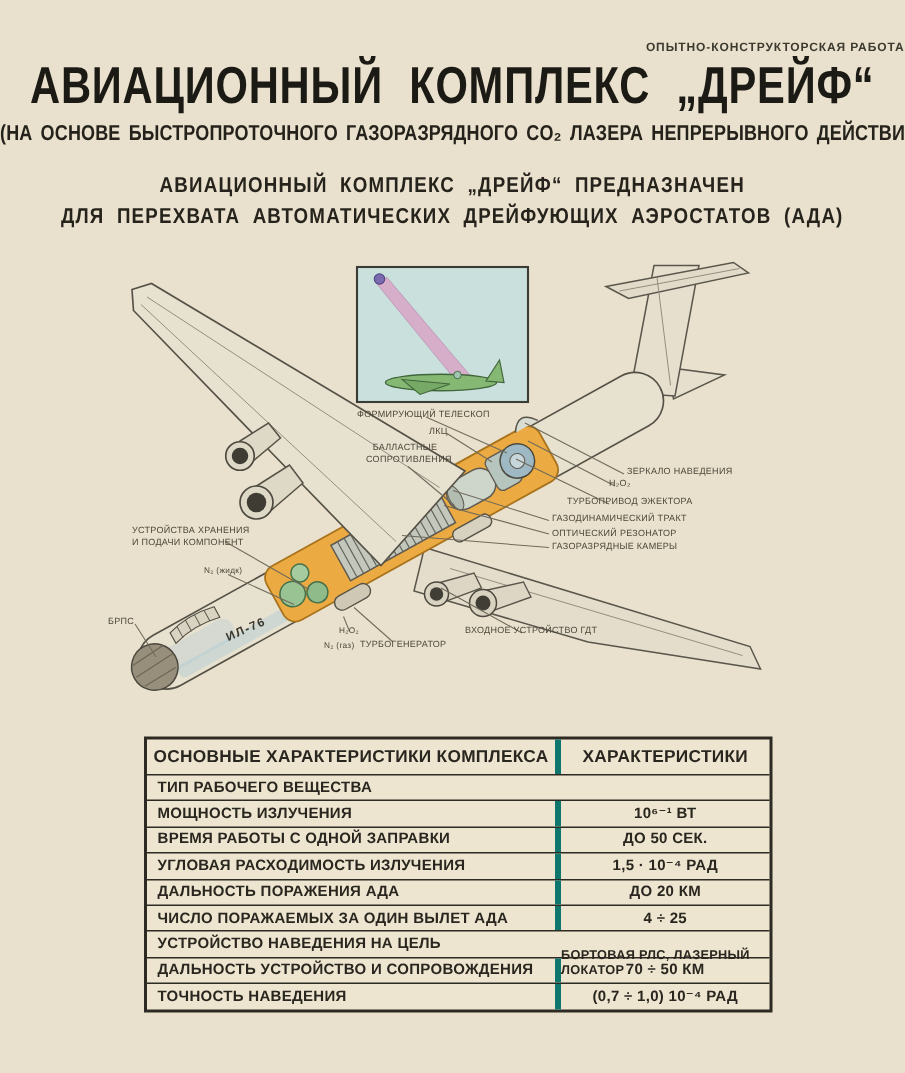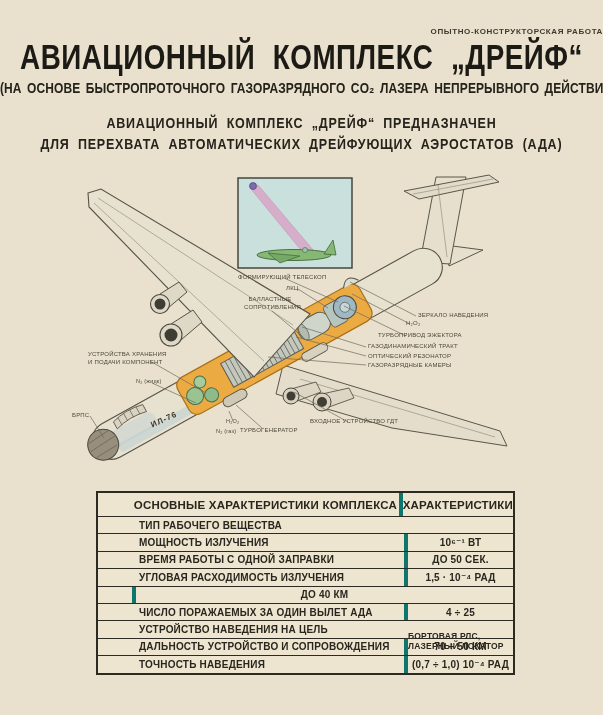--- a/index.html
+++ b/index.html
@@ -52,21 +52,21 @@
   .marking {
     position:absolute; left:150px; top:250px;
     font-size:8px; font-weight:bold; color:#3a372e;
     transform:rotate(-24deg); letter-spacing:1px;
   }
   
   .spec-table {
     position:absolute; left:96px; top:491px; width:419px;
     border:2.5px solid #2c2a23; background:#ede5cf;
   }
-  .trow { display:flex; border-top:1.6px solid #2c2a23; height:17.4px; align-items:stretch;padding-left:34px; }
+  .trow { display:flex; border-top:1.6px solid #2c2a23; height:17.4px; align-items:stretch; }
   .trow.head { border-top:none; height:23px; }
   .tc-label {
     width:272px; padding-left:7px; display:flex; align-items:center;
     font-size:10px; font-weight:bold; color:#29261f; letter-spacing:.2px;
     transform-origin:0 50%;
   }
   .trow.head .tc-label { justify-content:center; padding-left:0; font-size:11.5px; }
   .tc-value {
     flex:1; border-left:4px solid #0f766e;
     display:flex; align-items:center; justify-content:center;
@@ -219,21 +219,22 @@
   </div>
   <div class="trow">
     <div class="tc-label">ВРЕМЯ РАБОТЫ С ОДНОЙ ЗАПРАВКИ</div>
     <div class="tc-value">ДО 50 СЕК.</div>
   </div>
   <div class="trow">
     <div class="tc-label">УГЛОВАЯ РАСХОДИМОСТЬ ИЗЛУЧЕНИЯ</div>
     <div class="tc-value">1,5 · 10⁻⁴ РАД</div>
   </div>
   <div class="trow">
-    <div class="tc-value">ДО 40 КМ</div>
+    <div class="tc-label">ДАЛЬНОСТЬ ПОРАЖЕНИЯ АДА</div>
+    <div class="tc-value">ДО 20 КМ</div>
   </div>
   <div class="trow">
     <div class="tc-label">ЧИСЛО ПОРАЖАЕМЫХ ЗА ОДИН ВЫЛЕТ АДА</div>
     <div class="tc-value">4 ÷ 25</div>
   </div>
   <div class="trow">
     <div class="tc-label">УСТРОЙСТВО НАВЕДЕНИЯ НА ЦЕЛЬ</div>
     <div class="tc-value" style="font-size:8.5px;margin-top:20px;">БОРТОВАЯ РЛС, ЛАЗЕРНЫЙ ЛОКАТОР</div>
   </div>
   <div class="trow">

